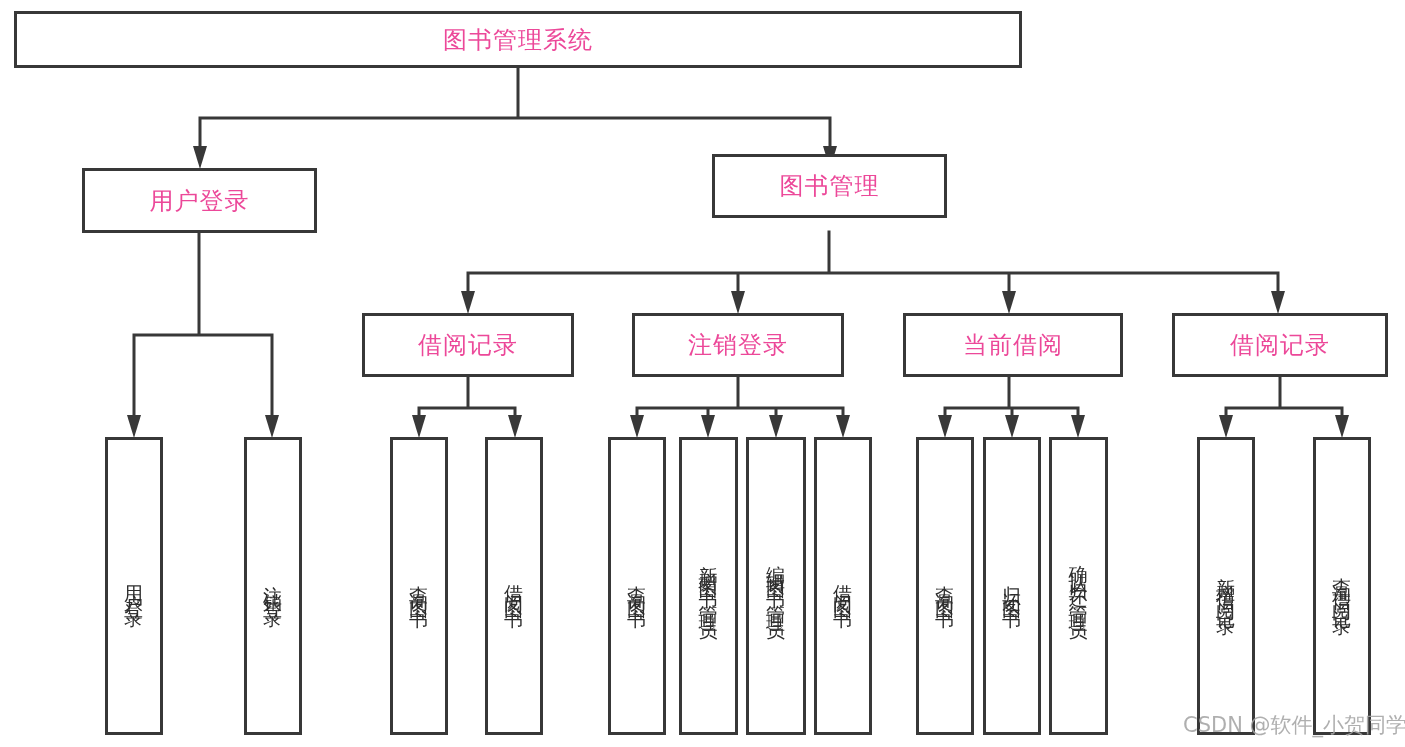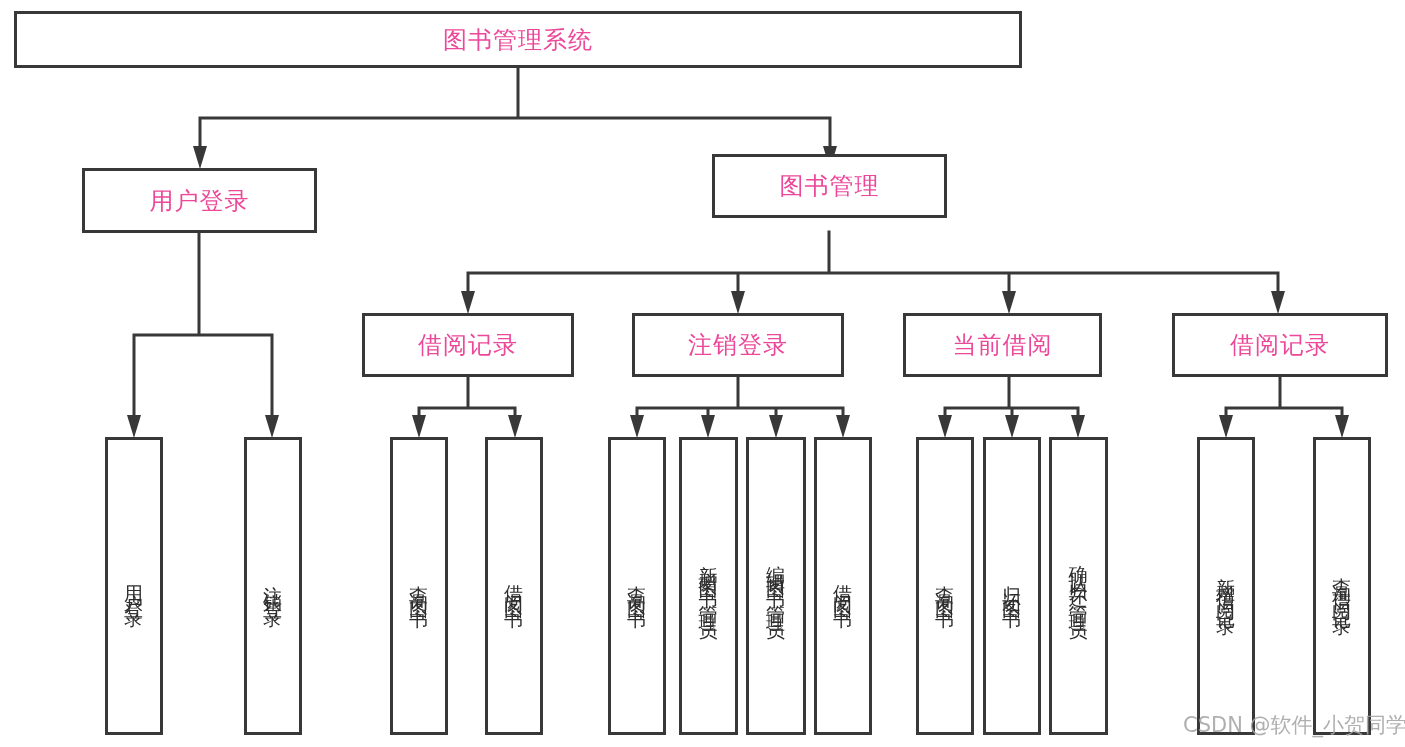--- a/index.html
+++ b/index.html
@@ -106,21 +106,21 @@
 <div class="node h" style="left:712px;top:154px;width:235px;height:64px">
   <span>图书管理</span>
 </div>
 
 <div class="node h" style="left:362px;top:313px;width:212px;height:64px">
   <span>借阅记录</span>
 </div>
 <div class="node h" style="left:632px;top:313px;width:212px;height:64px">
   <span>注销登录</span>
 </div>
-<div class="node h" style="left:903px;top:313px;width:199px;height:64px">
+<div class="node h" style="left:903px;top:313px;width:220px;height:64px">
   <span>当前借阅</span>
 </div>
 <div class="node h" style="left:1172px;top:313px;width:216px;height:64px">
   <span>借阅记录</span>
 </div>
 
 <div class="node v" style="left:105px;top:437px;width:58px;height:298px">
   <span>用户登录</span>
 </div>
 <div class="node v" style="left:244px;top:437px;width:58px;height:298px">

